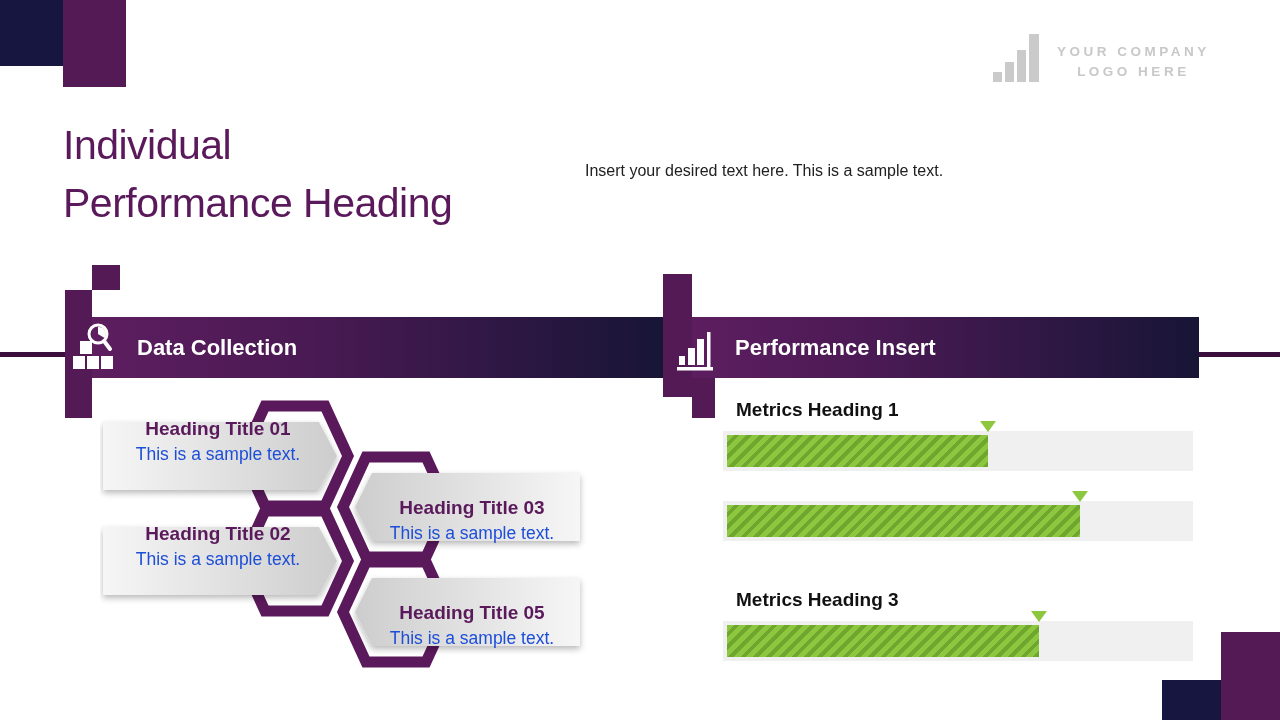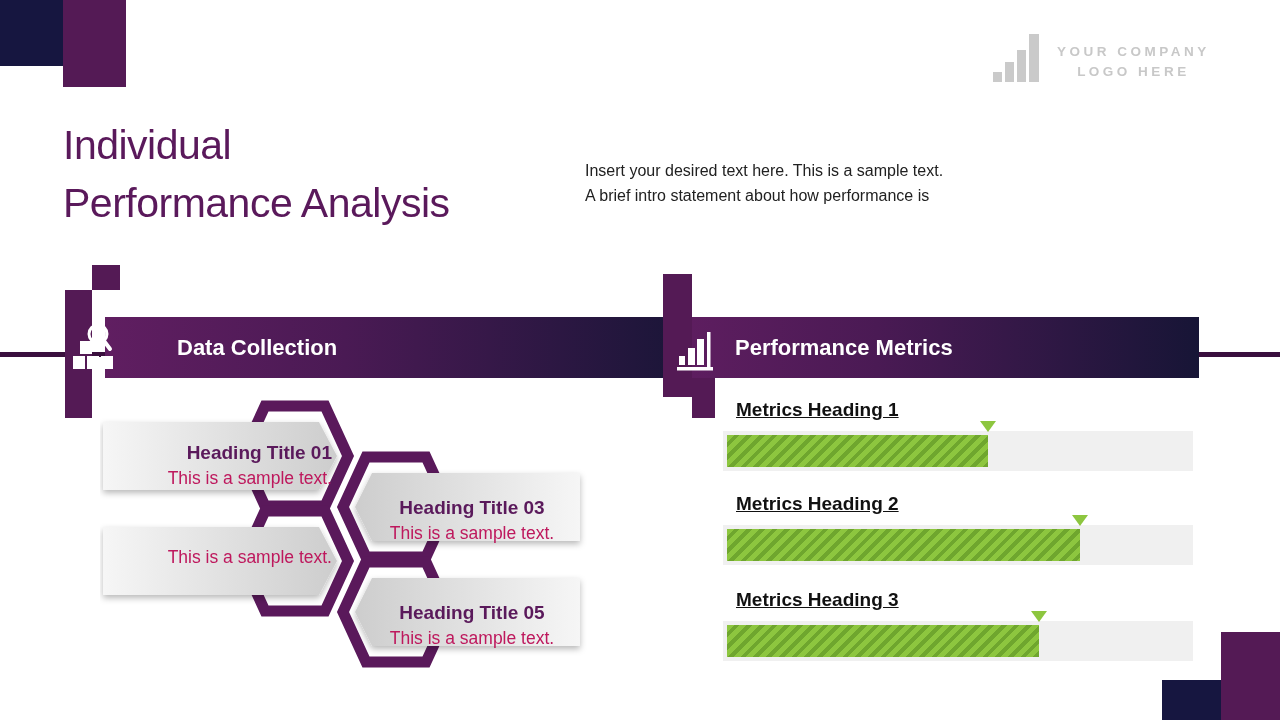--- a/index.html
+++ b/index.html
@@ -24,21 +24,21 @@
   .title{left:63px;top:116px;font-size:41px;font-weight:normal;line-height:58px;
     color:var(--heading-purple,#551b5d);letter-spacing:-0.5px;}
   .intro{left:585px;top:158px;font-size:16px;line-height:25px;color:var(--text-dark,#212121);}
 
   
   .divider{left:0;top:352px;width:1280px;height:5px;background:var(--line-dark,#3a0f3e);}
 
   
   .panel-bar{top:317px;height:61px;z-index:2;
     background:linear-gradient(90deg,#601e61 0%,#4a1a54 40%,#171536 100%);}
-  .panel-bar.left{left:65px;width:601px;margin-left:40px;}
+  .panel-bar.left{left:65px;width:601px;}
   .panel-bar.right{left:663px;width:536px;}
   .panel-title{position:absolute;left:72px;top:0;line-height:61px;color:#fff;
     font-size:22px;font-weight:bold;}
 
   
   .tab{background:var(--purple-accent,#541a55);z-index:3;}
   .tab-a{left:92px;top:265px;width:28px;height:25px;}
   .tab-b{left:65px;top:290px;width:27px;height:128px;}
   .tab-c{left:663px;top:274px;width:29px;height:123px;}
   .tab-d{left:692px;top:378px;width:23px;height:40px;}
@@ -46,28 +46,28 @@
   .panel-icon{z-index:4;}
   .panel-icon.left{left:72px;top:322px;}
   .panel-icon.right{left:674px;top:327px;}
 
   
   .hex-item{width:270px;height:120px;z-index:1;}
   .hex-outline{fill:#fff;stroke:var(--heading-purple,#5a195b);stroke-width:11;stroke-linejoin:miter;}
   .band-r{fill:url(#gradR);filter:url(#soft);}
   .band-l{fill:url(#gradL);filter:url(#soft);}
   .hex-text{position:absolute;text-align:center;}
-  .hex-right .hex-text{left:4px;top:44px;width:228px;text-align:right;}
+  .hex-right .hex-text{left:4px;top:20px;width:228px;}
   .hex-left  .hex-text{left:36px;top:48px;width:212px;}
   .hex-heading{font-size:19px;font-weight:bold;line-height:26px;color:var(--heading-purple,#5a195b);}
-  .hex-sub{font-size:17.5px;line-height:25px;color:#be185d;}
+  .hex-sub{font-size:17.5px;line-height:25px;color:#1d4ed8;}
 
   
   .metric-row{left:723px;width:470px;}
-  .metric-label{margin-left:13px;height:24px;font-size:19px;font-weight:bold;color:#111;text-decoration:underline;}
+  .metric-label{margin-left:13px;height:24px;font-size:19px;font-weight:bold;color:#111;}
   .metric-track{position:relative;margin-top:8px;height:40px;background:var(--track-gray,#f0f0f0);}
   .metric-fill{position:absolute;left:4px;top:4px;height:32px;
     background:repeating-linear-gradient(135deg,
       var(--green,#8dc63f) 0px, var(--green,#8dc63f) 5px,
       var(--green-stripe,#6fa62e) 5px, var(--green-stripe,#6fa62e) 9px);}
   .metric-marker{position:absolute;top:-10px;width:0;height:0;
     border-left:8px solid transparent;border-right:8px solid transparent;
     border-top:11px solid var(--green,#8dc63f);}
 </style>
 </head>
@@ -106,26 +106,25 @@
       </g>
     </svg>
   </div>
   <div class="abs logo-text">
     <div>YOUR COMPANY</div>
     <div>LOGO HERE</div>
   </div>
 
   <div class="abs title">
     <div>Individual</div>
-    <div>Performance Analysis</div>
+    <div>Performance Heading</div>
   </div>
 
   <div class="abs intro">
     <div>Insert your desired text here. This is a sample text.</div>
-    <div>A brief intro statement about how performance is</div>
   </div>
 
   <div class="abs divider"></div>
 
   <div class="abs panel-bar left">
     <span class="panel-title">Data Collection</span>
   </div>
   <div class="abs tab tab-a"></div>
   <div class="abs tab tab-b"></div>
   <div class="abs panel-icon left">
@@ -152,20 +151,21 @@
       <div class="hex-sub">This is a sample text.</div>
     </div>
   </div>
 
   <div class="abs hex-item hex-right" style="left:100px;top:501px">
     <svg width="260" height="120" viewBox="0 0 260 120">
       <path class="hex-outline" d="M142 60 L165 10 L225 10 L248 60 L225 110 L165 110 Z"></path>
       <path class="band-r" d="M3 26 L219 26 L237 60 L219 94 L3 94 Z"></path>
     </svg>
     <div class="hex-text">
+      <div class="hex-heading">Heading Title 02</div>
       <div class="hex-sub">This is a sample text.</div>
     </div>
   </div>
 
   <div class="abs hex-item hex-left" style="left:330px;top:447px">
     <svg width="270" height="120" viewBox="0 0 270 120">
       <path class="hex-outline" d="M13 60 L36 10 L96 10 L119 60 L96 110 L36 110 Z"></path>
       <path class="band-l" d="M25 60 L42 26 L250 26 L250 94 L42 94 Z"></path>
     </svg>
     <div class="hex-text">
@@ -179,21 +179,21 @@
       <path class="hex-outline" d="M13 60 L36 10 L96 10 L119 60 L96 110 L36 110 Z"></path>
       <path class="band-l" d="M25 60 L42 26 L250 26 L250 94 L42 94 Z"></path>
     </svg>
     <div class="hex-text">
       <div class="hex-heading">Heading Title 05</div>
       <div class="hex-sub">This is a sample text.</div>
     </div>
   </div>
 
   <div class="abs panel-bar right">
-    <span class="panel-title">Performance Metrics</span>
+    <span class="panel-title">Performance Insert</span>
   </div>
   <div class="abs tab tab-c"></div>
   <div class="abs tab tab-d"></div>
   <div class="abs panel-icon right">
     <svg width="46" height="46" viewBox="0 0 46 46">
       <g fill="#ffffff">
         <rect x="5" y="29" width="6" height="9"></rect>
         <rect x="14" y="21" width="7" height="17"></rect>
         <rect x="23" y="12" width="7" height="26"></rect>
         <rect x="33" y="5" width="3.5" height="36"></rect>
@@ -203,21 +203,20 @@
   </div>
 
   <div class="abs metric-row" style="top:399px">
     <div class="metric-label">Metrics Heading 1</div>
     <div class="metric-track">
       <div class="metric-fill" style="width: 261.03px;"></div>
       <div class="metric-marker" style="left: 257.03px;"></div>
     </div>
   </div>
   <div class="abs metric-row" style="top:493px">
-    <div class="metric-label">Metrics Heading 2</div>
     <div class="metric-track">
       <div class="metric-fill" style="width: 353.43px;"></div>
       <div class="metric-marker" style="left: 349.43px;"></div>
     </div>
   </div>
   <div class="abs metric-row" style="top:589px">
     <div class="metric-label">Metrics Heading 3</div>
     <div class="metric-track">
       <div class="metric-fill" style="width: 311.85px;"></div>
       <div class="metric-marker" style="left: 307.85px;"></div>

